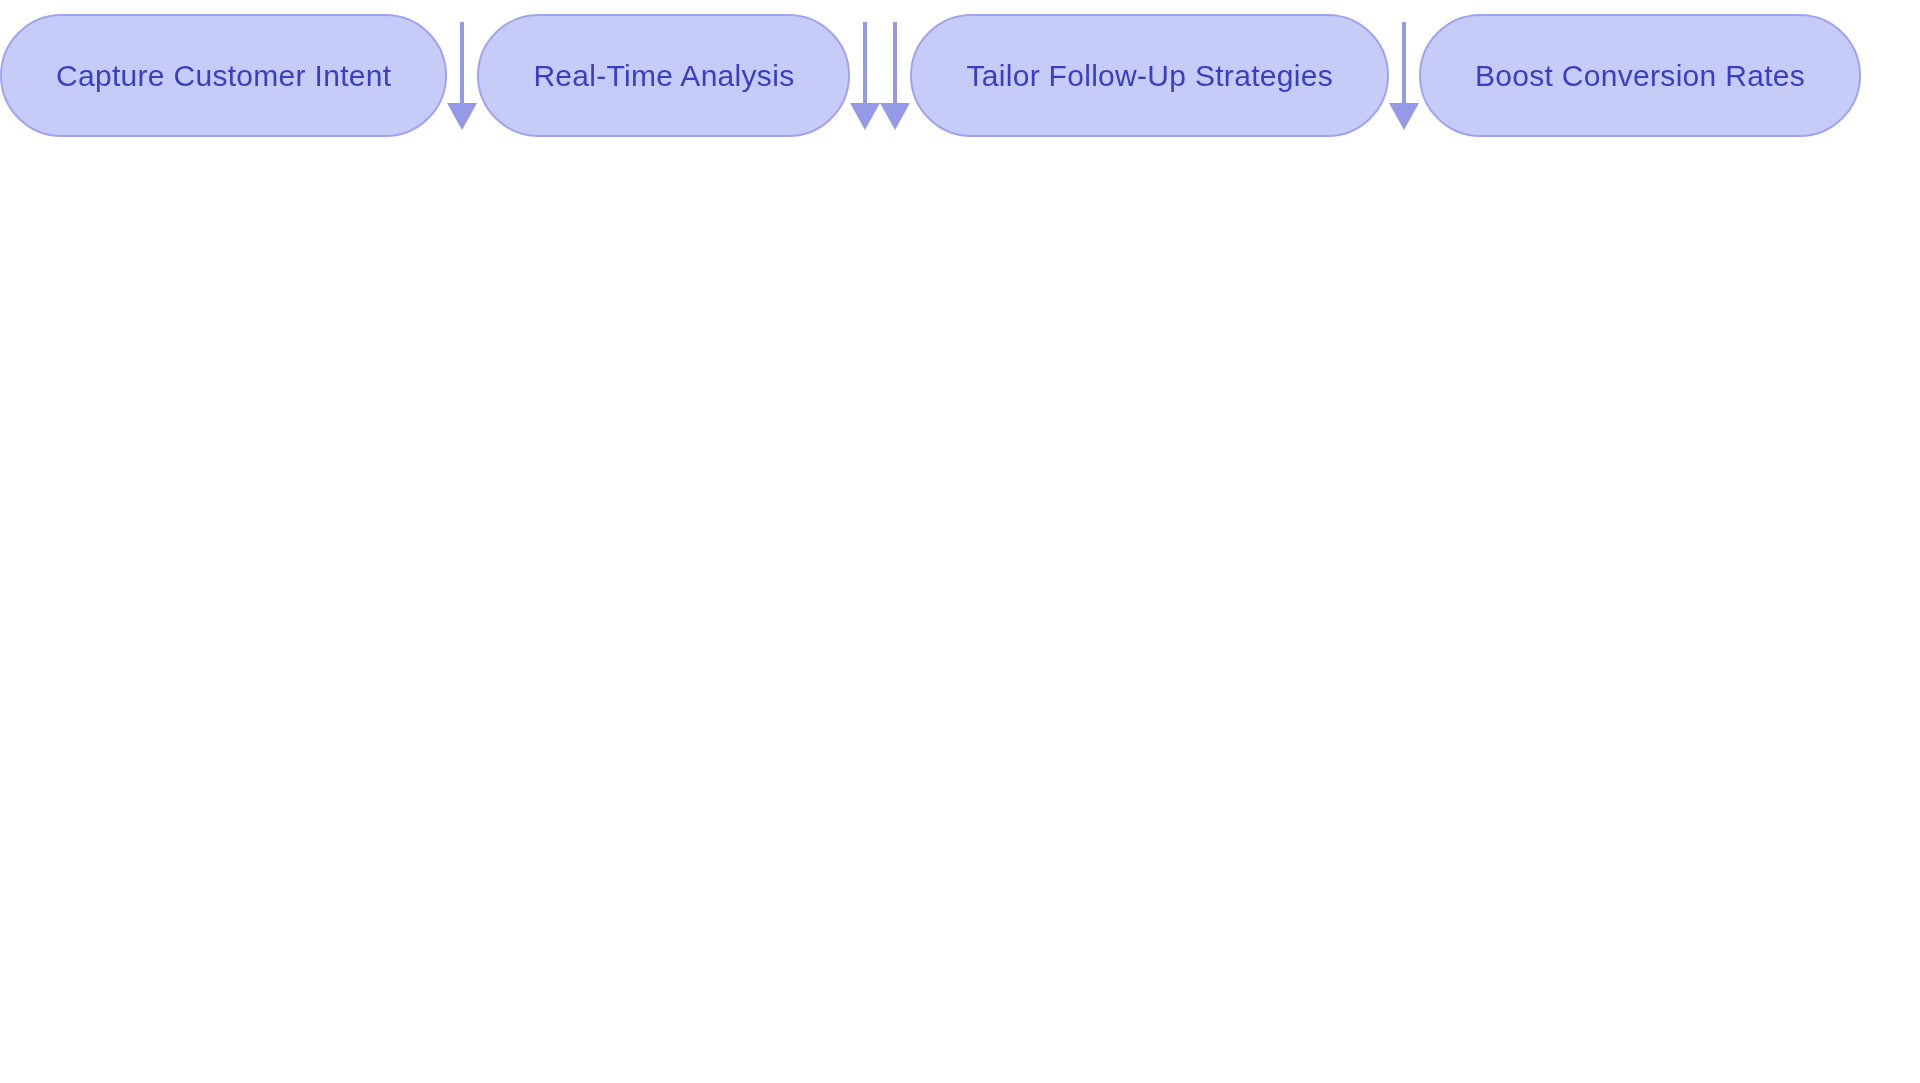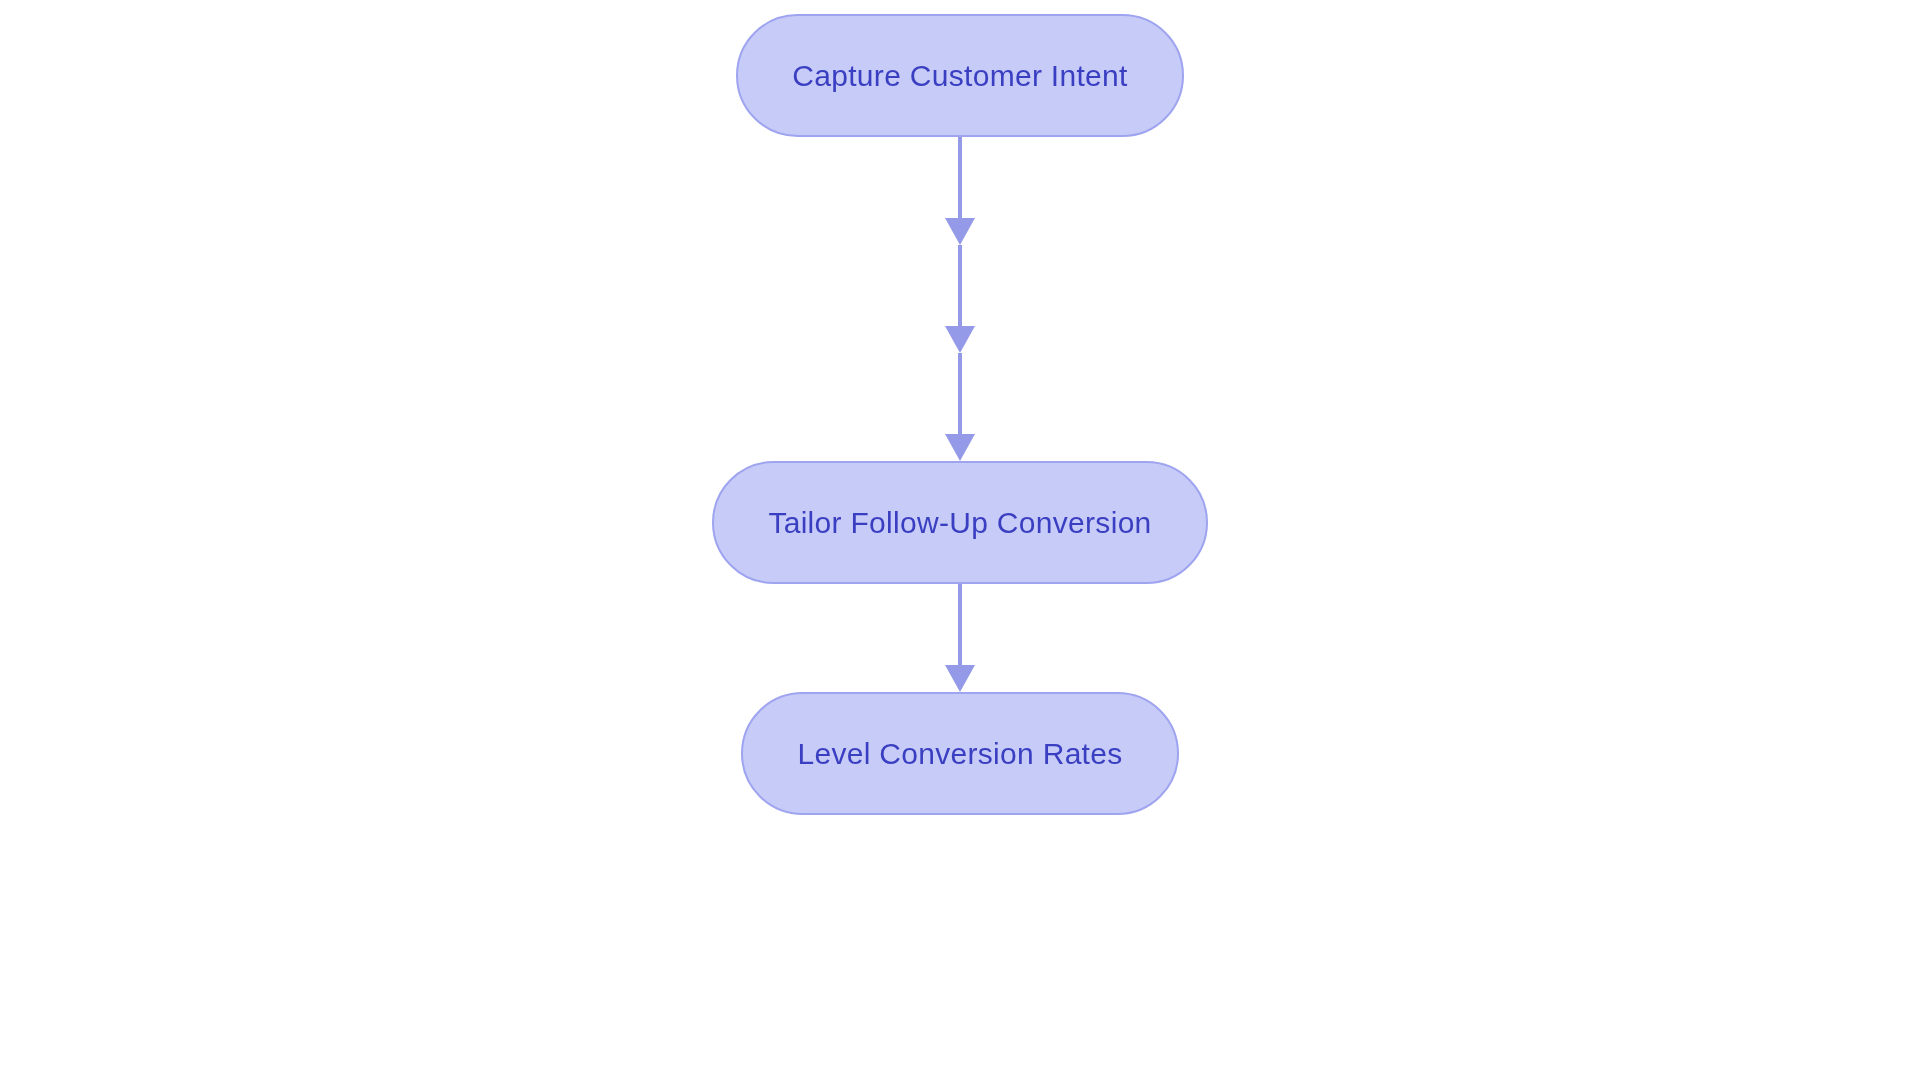--- a/index.html
+++ b/index.html
@@ -14,21 +14,21 @@
     width: 1920px;
     height: 1083px;
     background: var(--background);
     font-family: "Liberation Sans", "DejaVu Sans", sans-serif;
     overflow: hidden;
   }
   .flow {
     width: 100%;
     padding-top: 14px;
     display: flex;
-    flex-direction: column;
+    flex-direction: row;
     align-items: center;
   }
   .node {
     height: 123px;
     min-width: 330px;
     padding: 0 54px;
     display: flex;
     align-items: center;
     justify-content: center;
     background: var(--node-fill);
@@ -66,38 +66,41 @@
 
   <div class="node">
     <span>Capture Customer Intent</span>
   </div>
 
   <div class="edge">
     <div class="line"></div>
     <div class="head"></div>
   </div>
 
+  <div class="node">
+    <span>Real-Time Analysis</span>
+  </div>
 
   <div class="edge">
     <div class="line"></div>
     <div class="head"></div>
   </div>
 
 
   <div class="edge">
     <div class="line"></div>
     <div class="head"></div>
   </div>
 
   <div class="node">
-    <span>Tailor Follow-Up Conversion</span>
+    <span>Tailor Follow-Up Strategies</span>
   </div>
 
   <div class="edge">
     <div class="line"></div>
     <div class="head"></div>
   </div>
 
   <div class="node">
-    <span>Level Conversion Rates</span>
+    <span>Boost Conversion Rates</span>
   </div>
 
 </div>
 
 </body></html>

